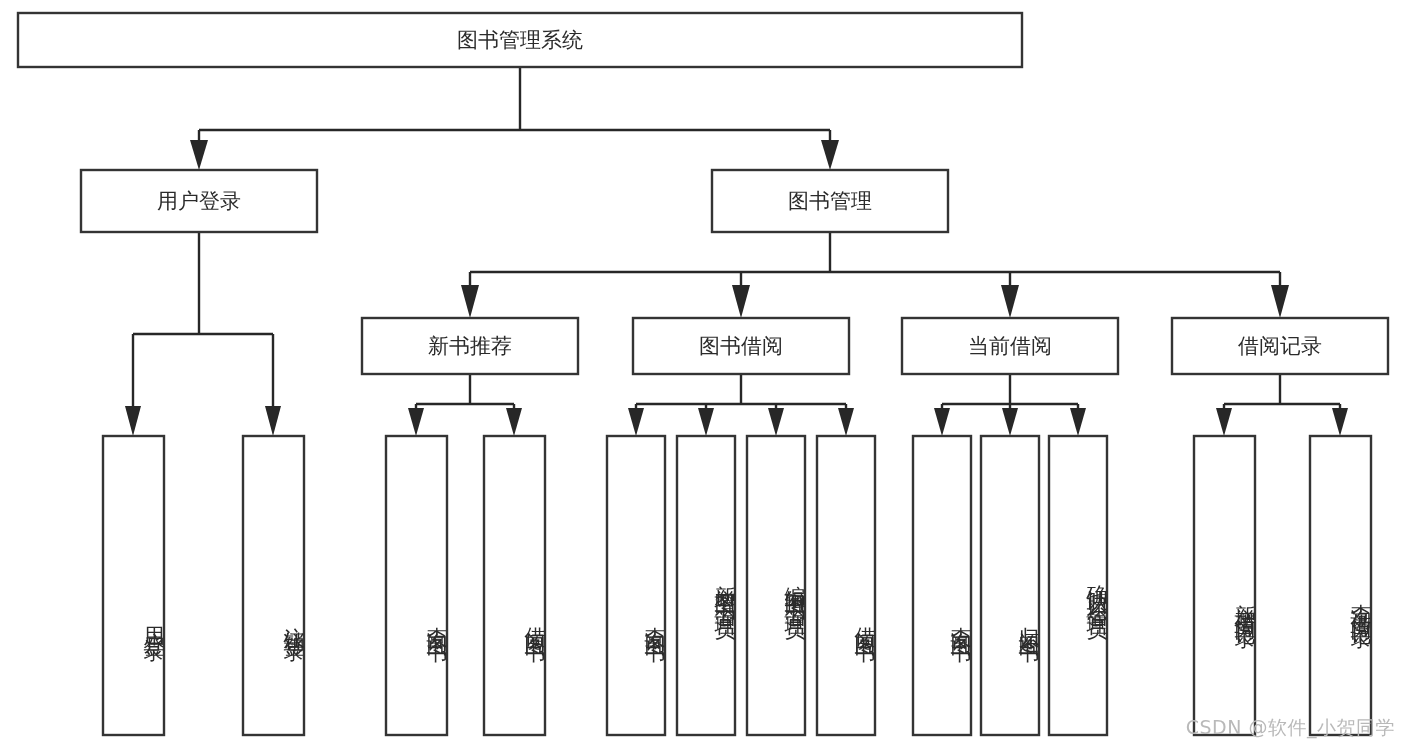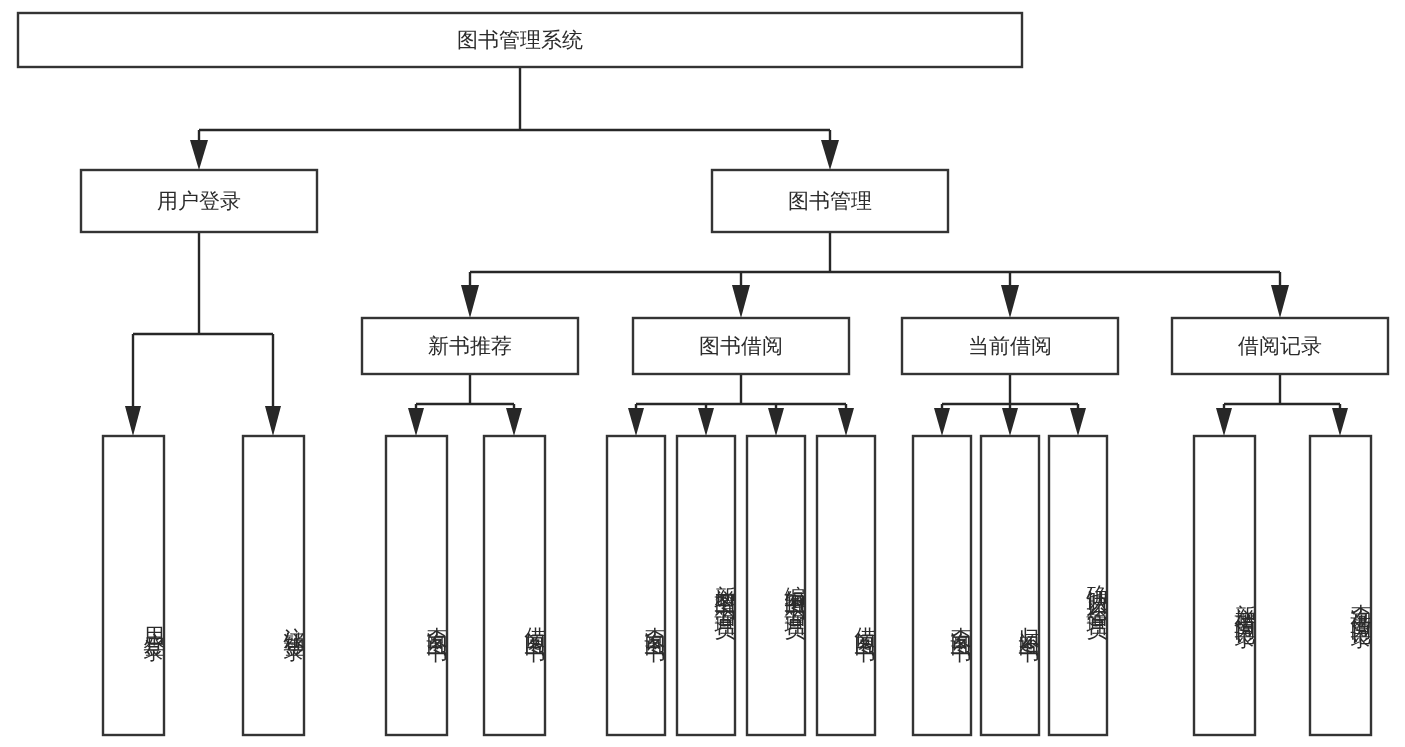--- a/index.html
+++ b/index.html
@@ -208,13 +208,14 @@
   <div class="node-label-v" style="left:913px; top:505px; width:58px; height:230px;">查询图书</div>
 
   <div class="node-label-v" style="left:981px; top:505px; width:58px; height:230px;">归还图书</div>
 
   <div class="node-label-v" style="left:1049px; top:445px; width:58px; height:290px;">确认归还（管理员）</div>
 
   <div class="node-label-v" style="left:1194px; top:468px; width:61px; height:267px;">新增借阅记录</div>
 
   <div class="node-label-v" style="left:1310px; top:468px; width:61px; height:267px;">查询借阅记录</div>
 
+  <div class="watermark">CSDN @软件_小贺同学</div>
 </div>
 
 </body></html>

